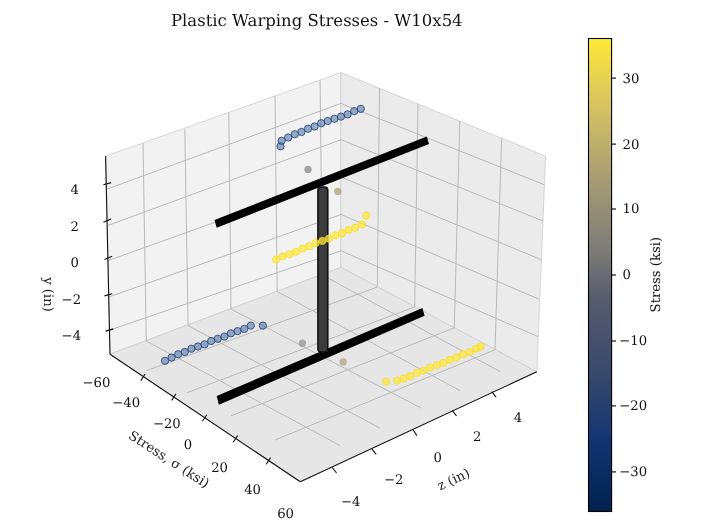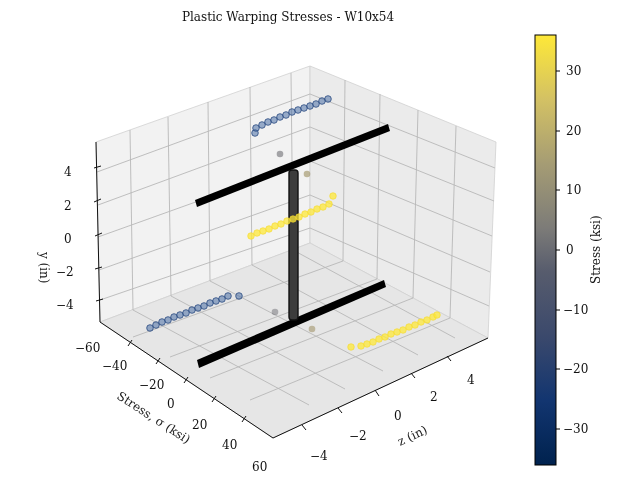--- a/index.html
+++ b/index.html
@@ -1,18 +1,18 @@
 <!DOCTYPE html>
 <html><head>
 <meta charset="utf-8">
 <style>
   html, body { margin:0; padding:0; background:#ffffff; }
   body { width:640px; height:480px; position:relative; overflow:hidden;
          font-family:"DejaVu Serif", "Liberation Serif", serif; color:#111; }
-  #title { position:absolute; left:0; width:576px; top:10px; text-align:center; font-size:12px; }
+  #title { position:absolute; left:0; width:576px; top:10px; text-align:center; font-size:15px; }
   #plot { position:absolute; left:0; top:0; }
   .tick { font-size:12px; fill:#111; font-family:"DejaVu Serif","Liberation Serif",serif; }
   .axlabel { font-size:12px; fill:#222; font-family:"DejaVu Serif","Liberation Serif",serif; }
   #cbar-label { position:absolute; left:589px; top:250px; transform:rotate(-90deg); transform-origin:left top; font-size:12px; white-space:nowrap; }
 </style>
 </head>
 <body>
 
 <div id="title">Plastic Warping Stresses - W10x54</div>
 

